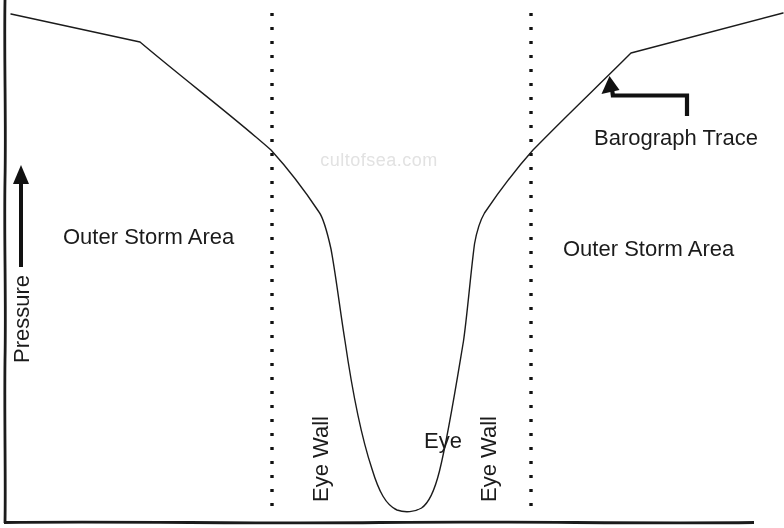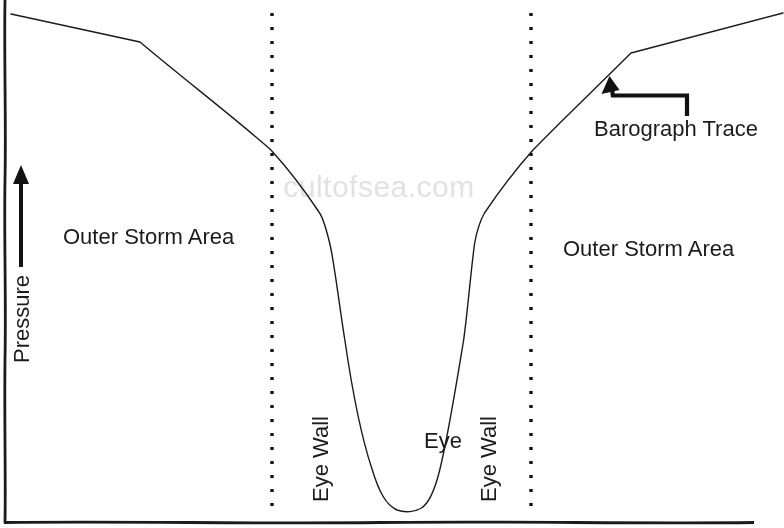--- a/index.html
+++ b/index.html
@@ -18,25 +18,24 @@
     line-height:22px;
     white-space:nowrap;
     color:#1b1b1b;
   }
   .center{transform:translate(-50%,-50%);margin-left:36px;}
   .vert{transform:translate(-50%,-50%) rotate(-90deg);}
   .watermark{
     position:absolute;
     left:379px;top:160px;
     transform:translate(-50%,-50%);
-    font-size:30px;
+    font-size:18px;
     letter-spacing:.5px;
     color:#e2e2e2;
     white-space:nowrap;
-    margin-top:27px;
   }
   svg{display:block;}
 </style>
 </head>
 <body>
 
 <div class="stage">
 
   <div class="watermark">cultofsea.com</div>
 
@@ -84,14 +83,14 @@
   <div class="label" style="left:63px;top:226px;">Outer Storm Area</div>
 
   <div class="label" style="left:563px;top:238px;">Outer Storm Area</div>
 
   <div class="label vert" style="left:321px;top:459px;">Eye Wall</div>
 
   <div class="label vert" style="left:489px;top:459px;">Eye Wall</div>
 
   <div class="label center" style="left:407px;top:441px;">Eye</div>
 
-  <div class="label" style="left:594px;top:118px;">Barograph Trace</div>
+  <div class="label" style="left:594px;top:127px;">Barograph Trace</div>
 </div>
 
 </body></html>

